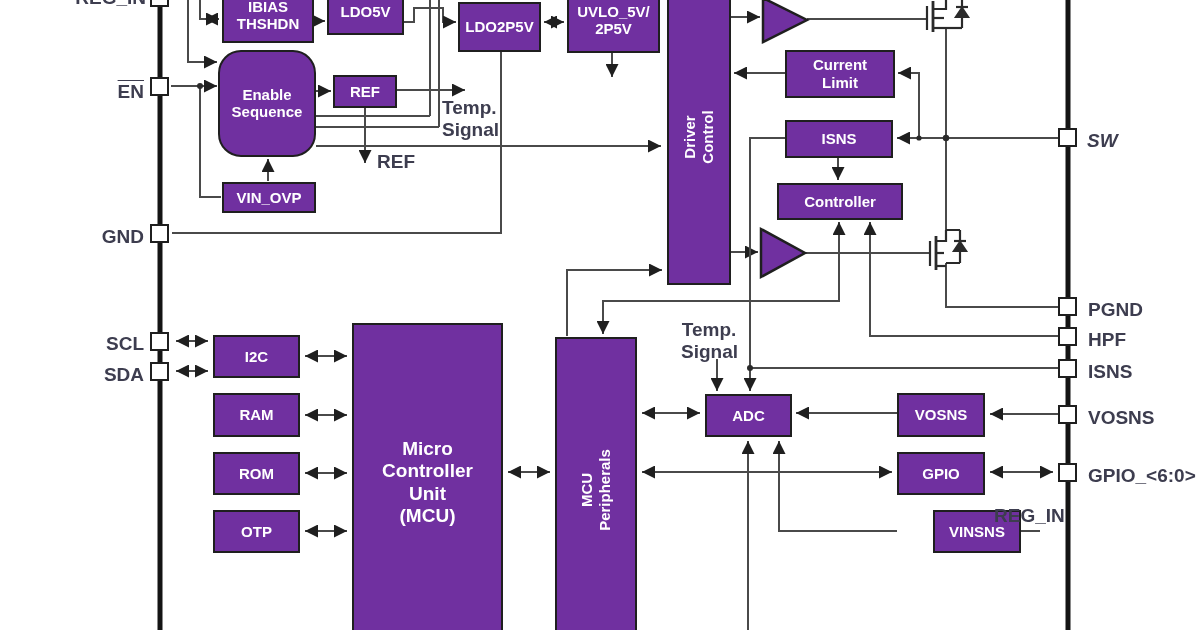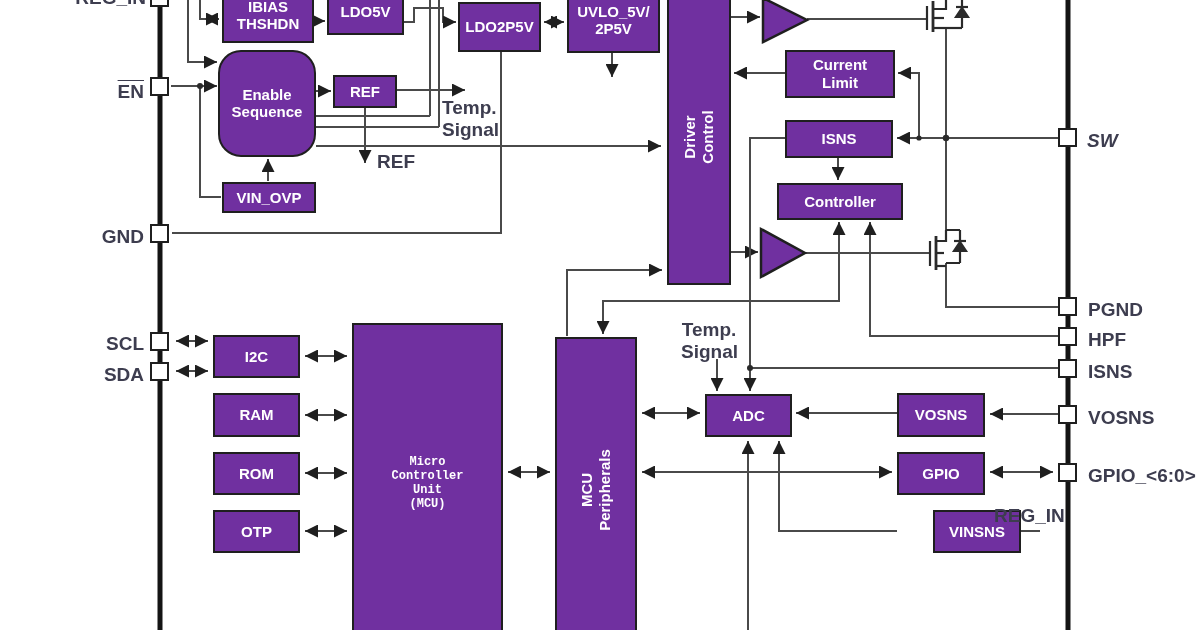--- a/index.html
+++ b/index.html
@@ -172,21 +172,21 @@
   <div class="blk" style="left:213px;top:393px;width:87px;height:44px;">
     <div class="blk-label">RAM</div>
     </div>
   <div class="blk" style="left:213px;top:510px;width:87px;height:43px;">
     <div class="blk-label">OTP</div>
     </div>
   <div class="blk" style="left:213px;top:452px;width:87px;height:43px;">
     <div class="blk-label">ROM</div>
     </div>
   <div class="blk" style="left:352px;top:323px;width:151px;height:320px;">
-    <div class="blk-label" style="font-size:12px;font-family:Liberation Mono, monospace;">Micro
+    <div class="blk-label" style="font-size:19px;">Micro
 Controller
 Unit
 (MCU)</div>
     </div>
   <div class="blk" style="left:555px;top:337px;width:82px;height:306px;">
     <div class="blk-label vert">MCU
 Peripherals</div>
     </div>
   <div class="blk" style="left:705px;top:394px;width:87px;height:43px;">
     <div class="blk-label">ADC</div>

